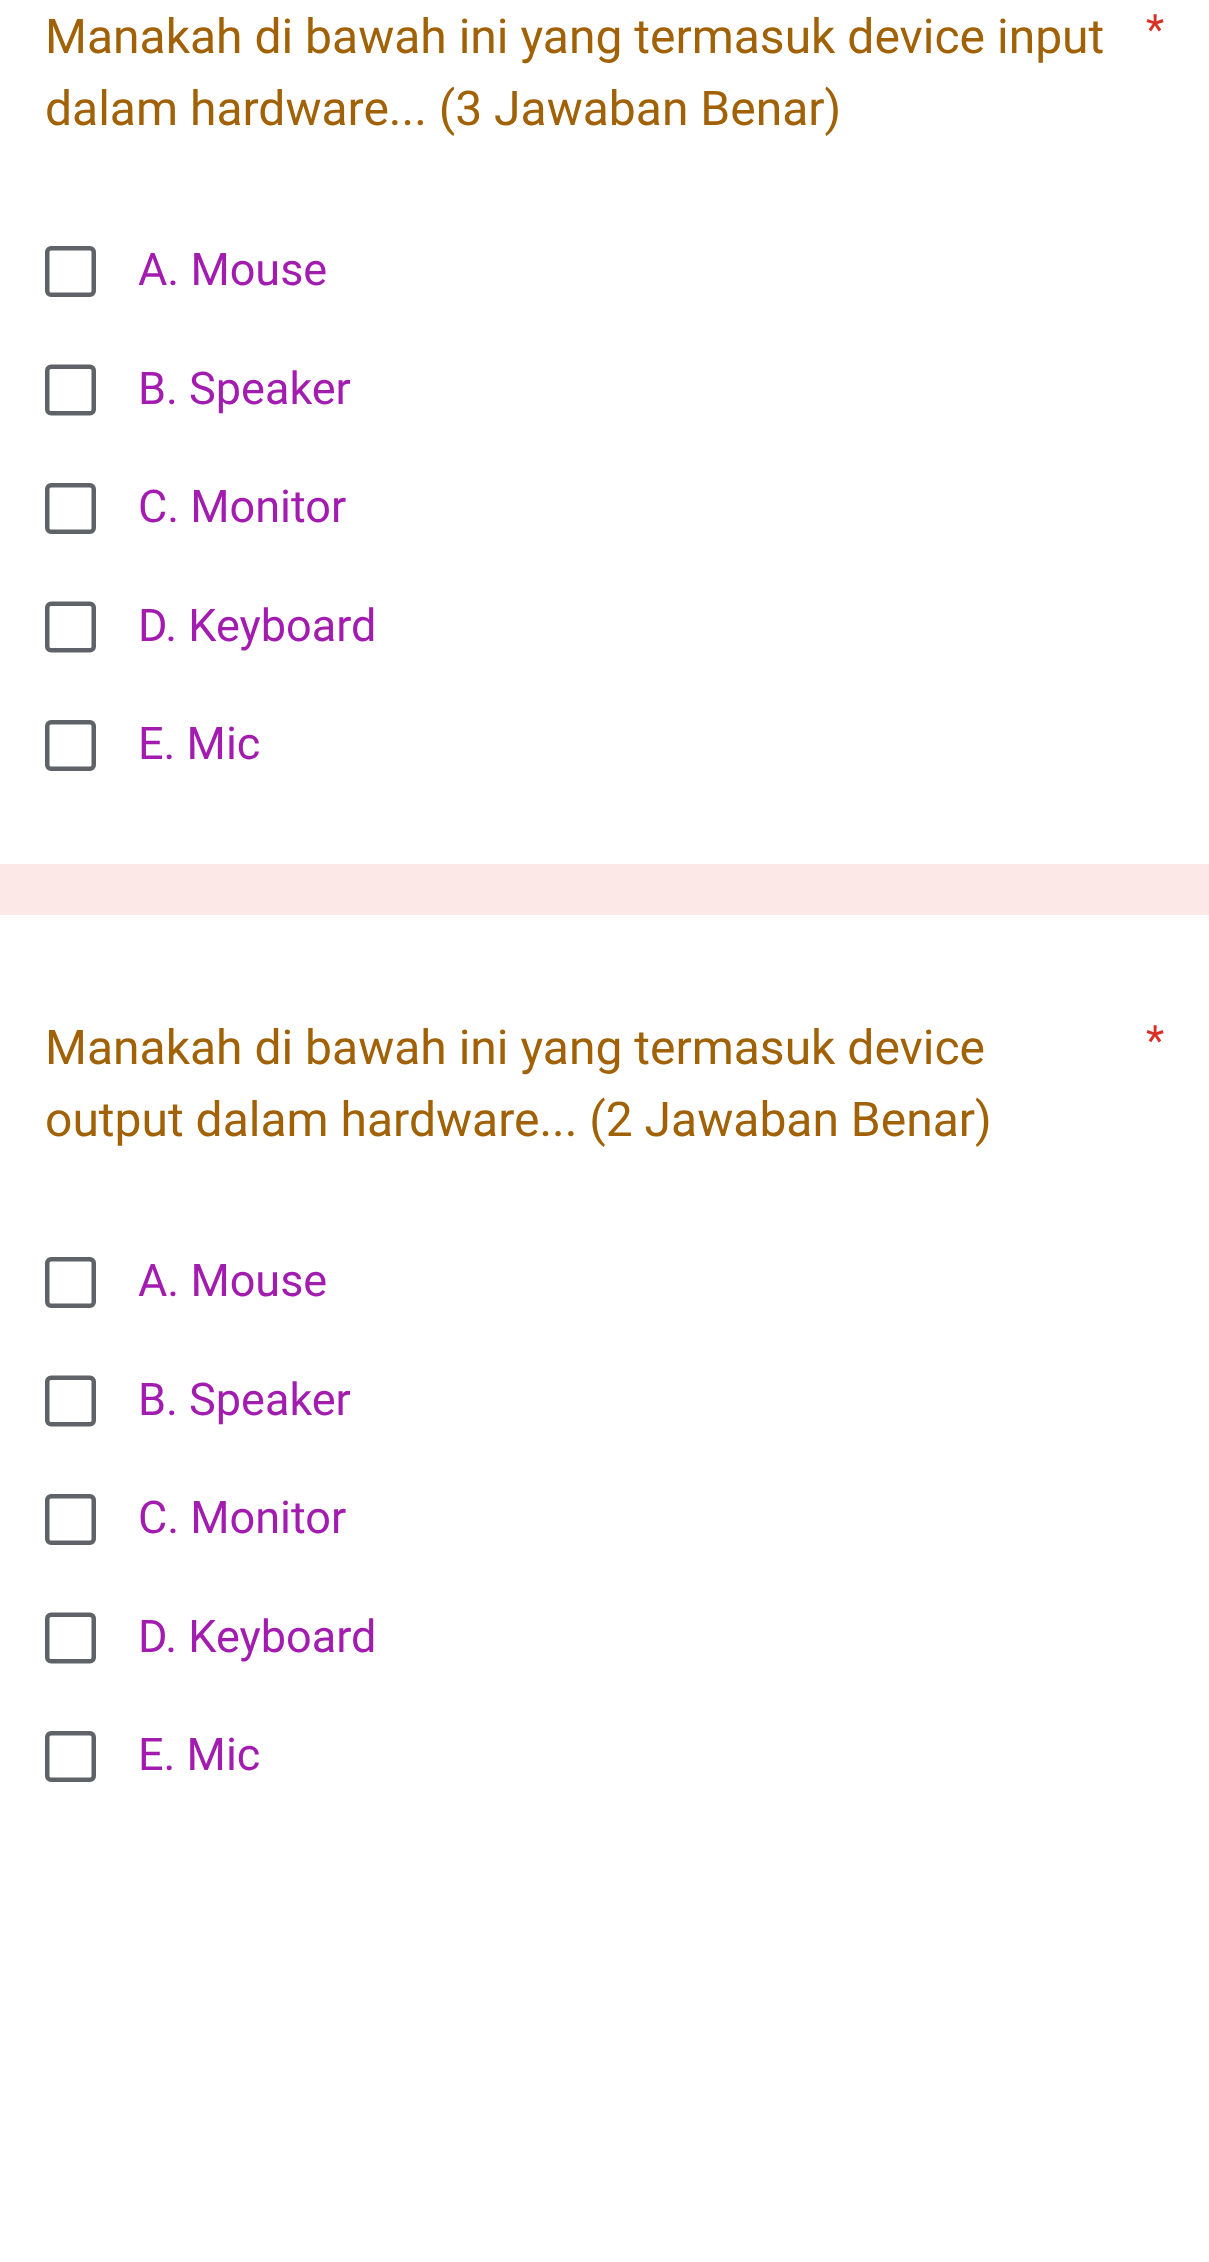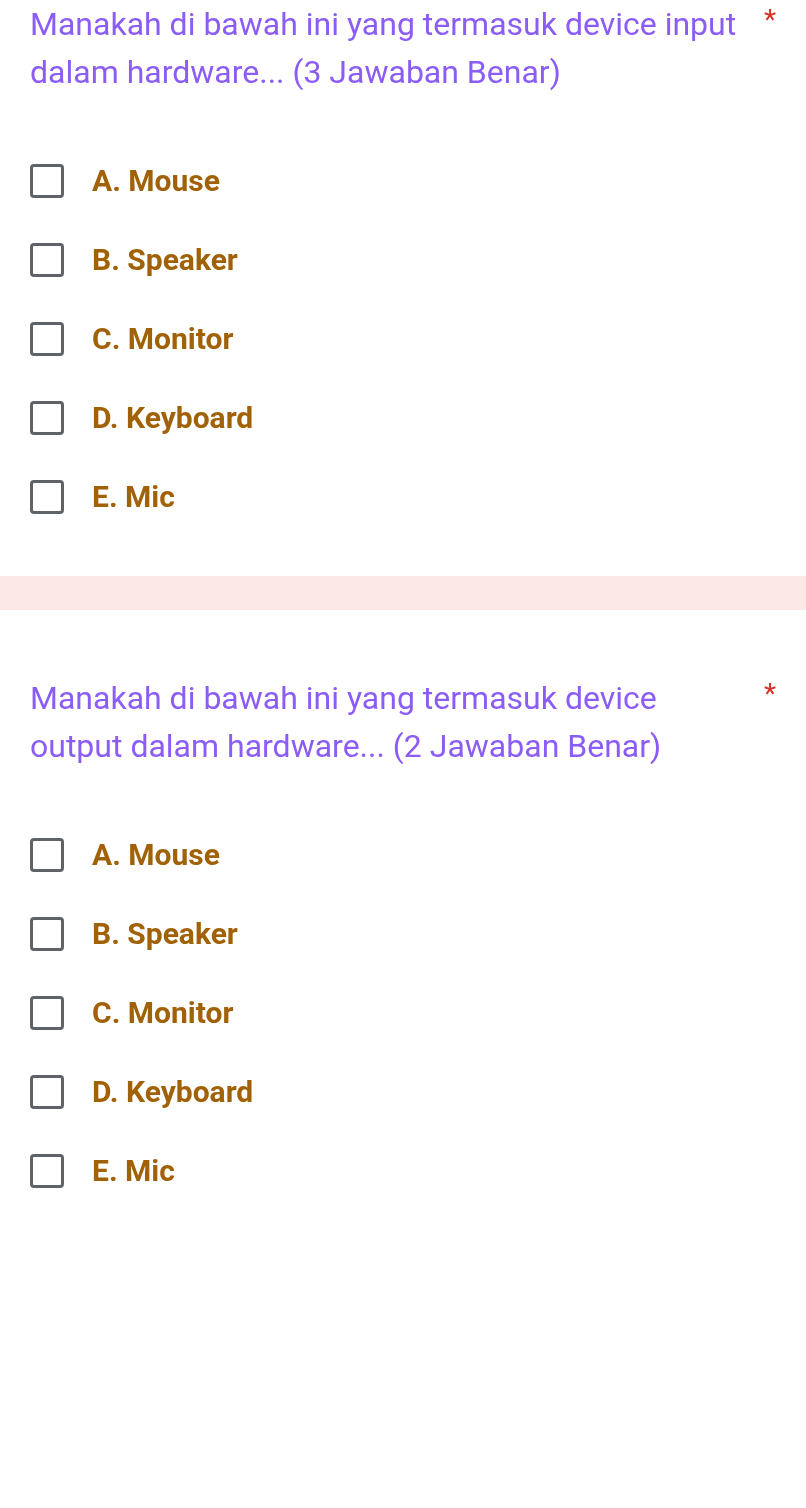--- a/index.html
+++ b/index.html
@@ -24,21 +24,21 @@
     padding-top: 64px;
   }
   .question-header {
     display: flex;
     align-items: flex-start;
     margin-bottom: 45px;
   }
   .question-text {
     font-size: 32px;
     line-height: 1.5;
-    color: #8b5cf6;
+    color: #a16207;
     flex: 1;
   }
   .required-star {
     color: #d93025;
     font-size: 28px;
     margin-left: 14px;
     line-height: 1.4;
   }
   .option-row {
     display: flex;
@@ -51,22 +51,21 @@
     height: 34px;
     border: 3px solid #5f6368;
     border-radius: 4px;
     flex-shrink: 0;
     margin-right: 28px;
     display: inline-block;
     background: #fff;
   }
   .option-label {
     font-size: 30px;
-    color: #a16207;
-    font-weight: bold;
+    color: #a21caf;
   }
   .divider {
     height: 34px;
     background: #fce8e6;
     width: 100%;
   }
 </style>
 </head>
 <body>
 

